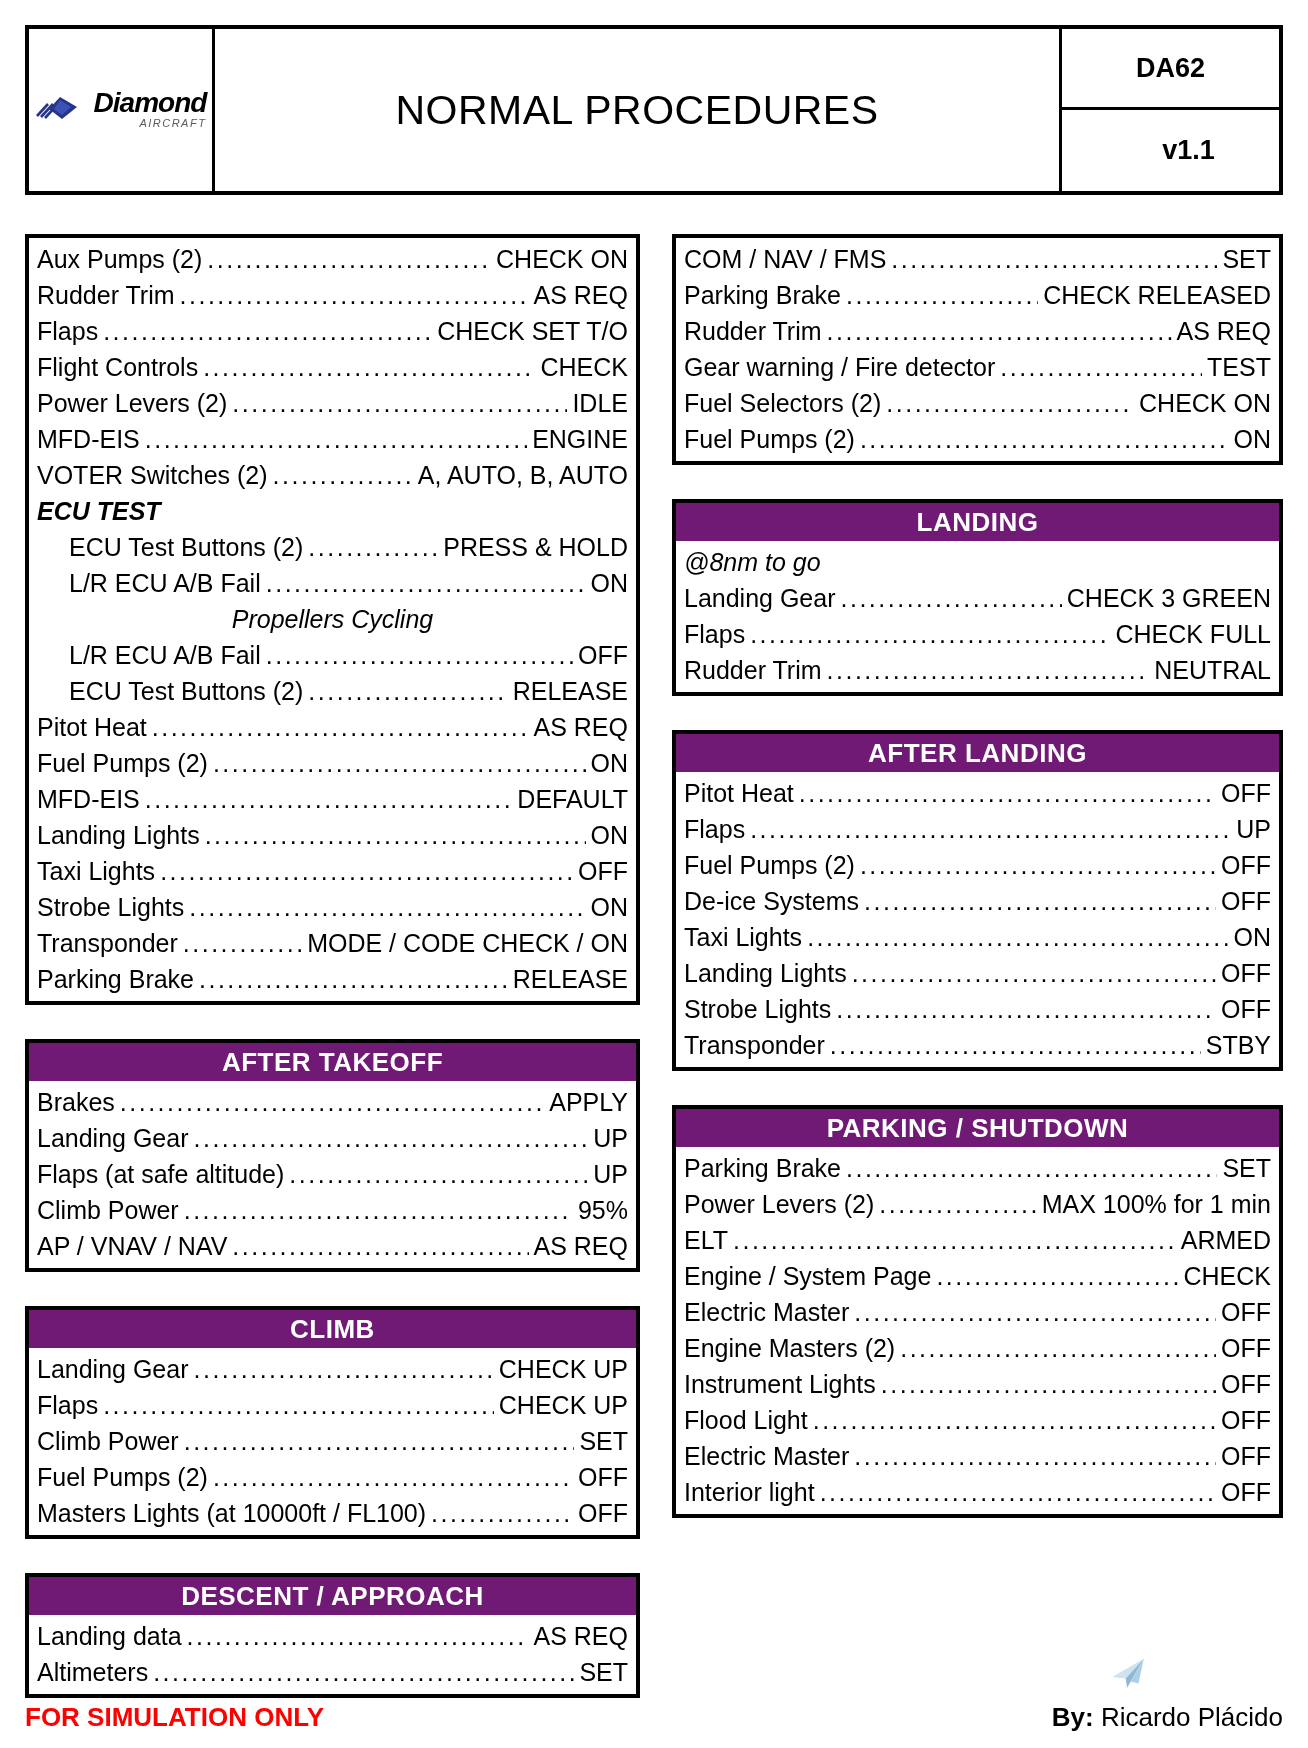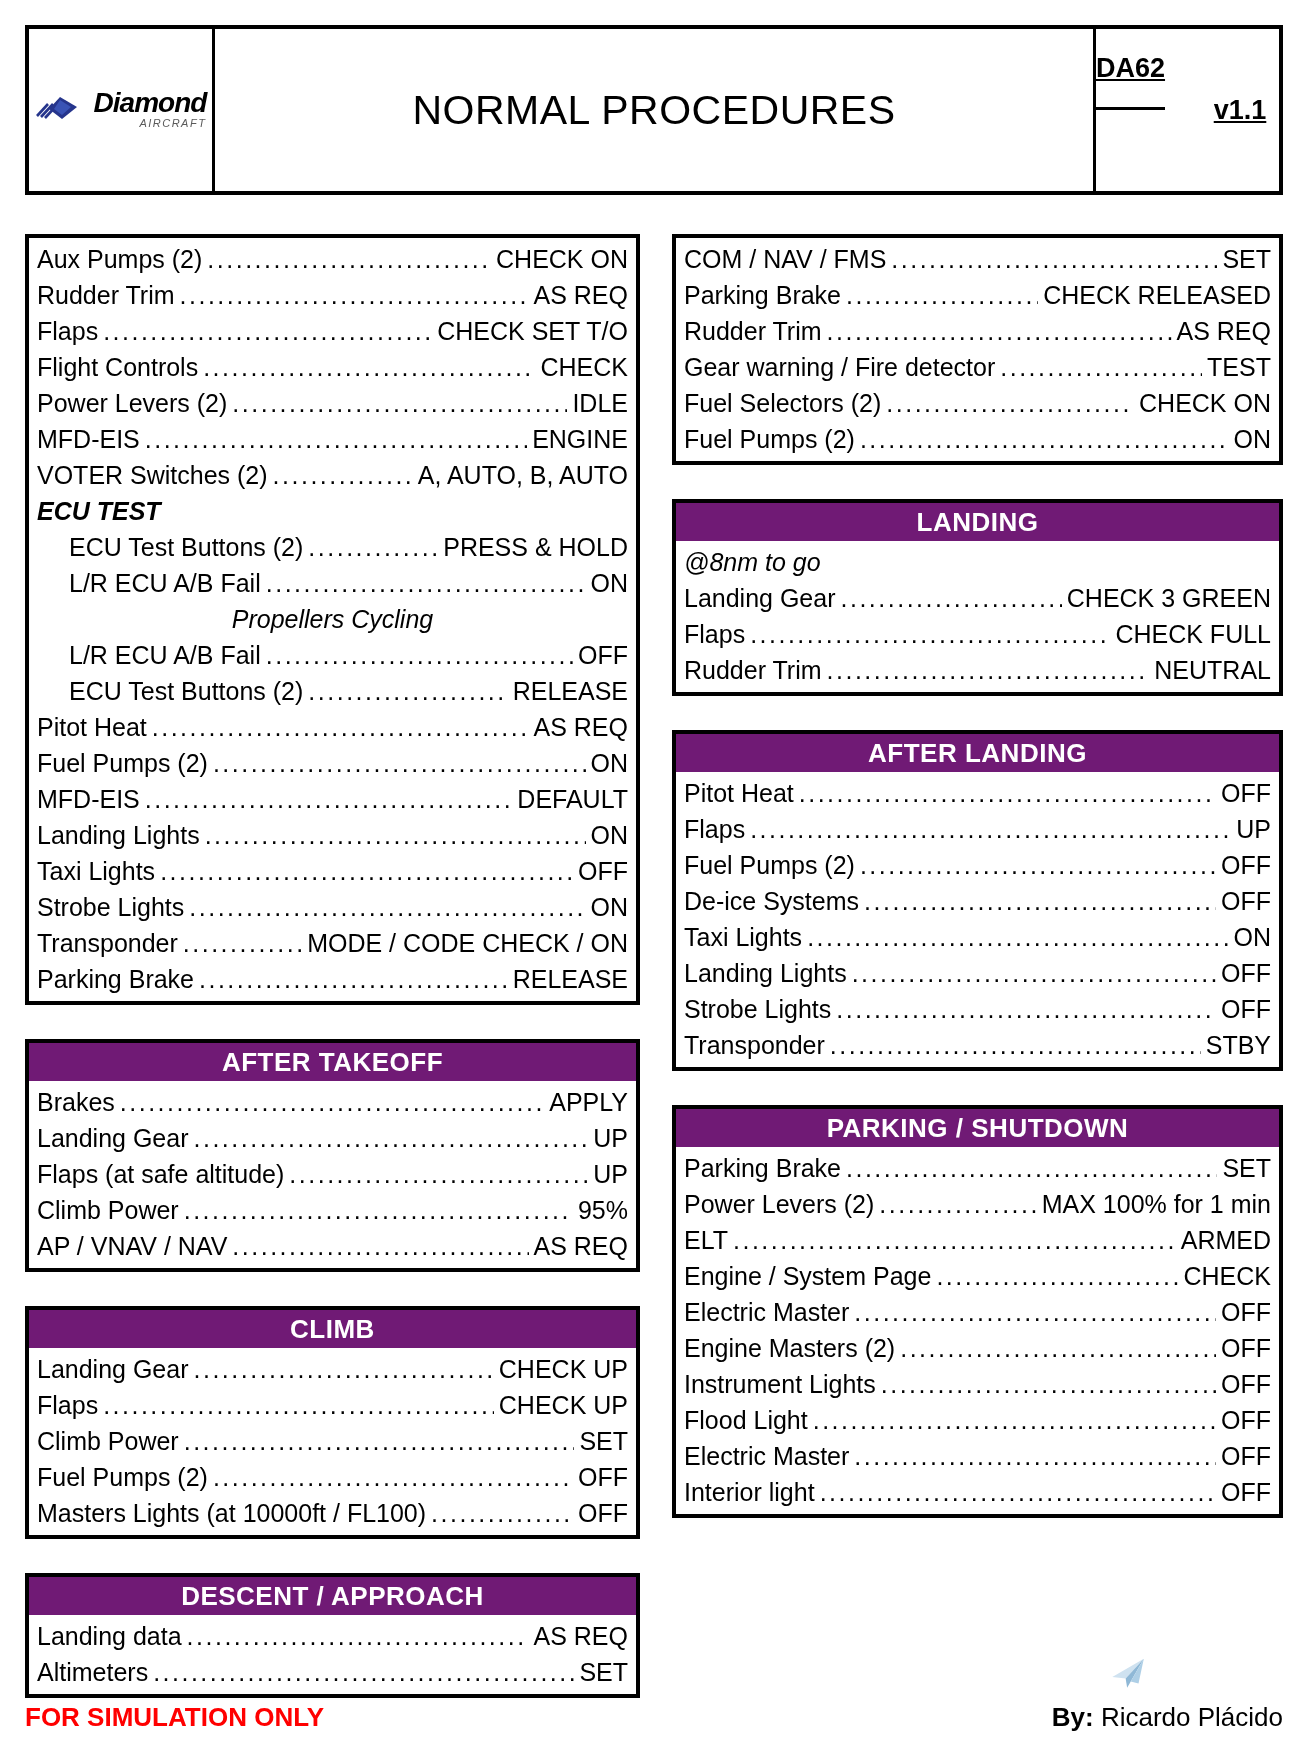--- a/index.html
+++ b/index.html
@@ -11,21 +11,21 @@
   .header{position:absolute;left:25px;top:25px;width:1258px;height:170px;
     border:4px solid #000;box-sizing:border-box;display:flex;background:#fff;}
   .logo-cell{width:186px;border-right:3px solid #000;box-sizing:border-box;
     display:flex;align-items:center;justify-content:center;}
   .logo{display:flex;align-items:center;gap:13px;}
   .logo-text{display:flex;flex-direction:column;}
   .logo-brand{font-weight:bold;font-style:italic;font-size:28px;line-height:1;letter-spacing:-1px;}
   .logo-sub{font-size:11px;color:#5a5a5a;text-align:right;letter-spacing:1.5px;line-height:1.2;font-style:italic;}
   .title-cell{flex:1;display:flex;align-items:center;justify-content:center;}
   .page-title{font-size:41px;font-weight:400;letter-spacing:0.5px;}
-  .right-cell{width:186px;border-left:3px solid #000;box-sizing:border-box;display:flex;flex-direction:row;text-decoration:underline;}
+  .right-cell{width:220px;border-left:3px solid #000;box-sizing:border-box;display:flex;flex-direction:column;}
   .model-cell{height:81px;border-bottom:3px solid #000;box-sizing:border-box;
     display:flex;align-items:center;justify-content:center;font-weight:bold;font-size:27px;}
   .version-cell{flex:1;display:flex;align-items:center;justify-content:center;font-weight:bold;font-size:27px;margin-left:36px;}
   
   .col{position:absolute;top:234px;}
   .col-left{left:25px;width:615px;}
   .col-right{left:672px;width:611px;}
   .cl-box{border:4px solid #000;box-sizing:border-box;margin-bottom:34px;background:#fff;}
   .cl-head{background:#701a75;color:#fff;text-align:center;font-weight:bold;
     font-size:26px;line-height:38px;height:38px;letter-spacing:0.5px;}

